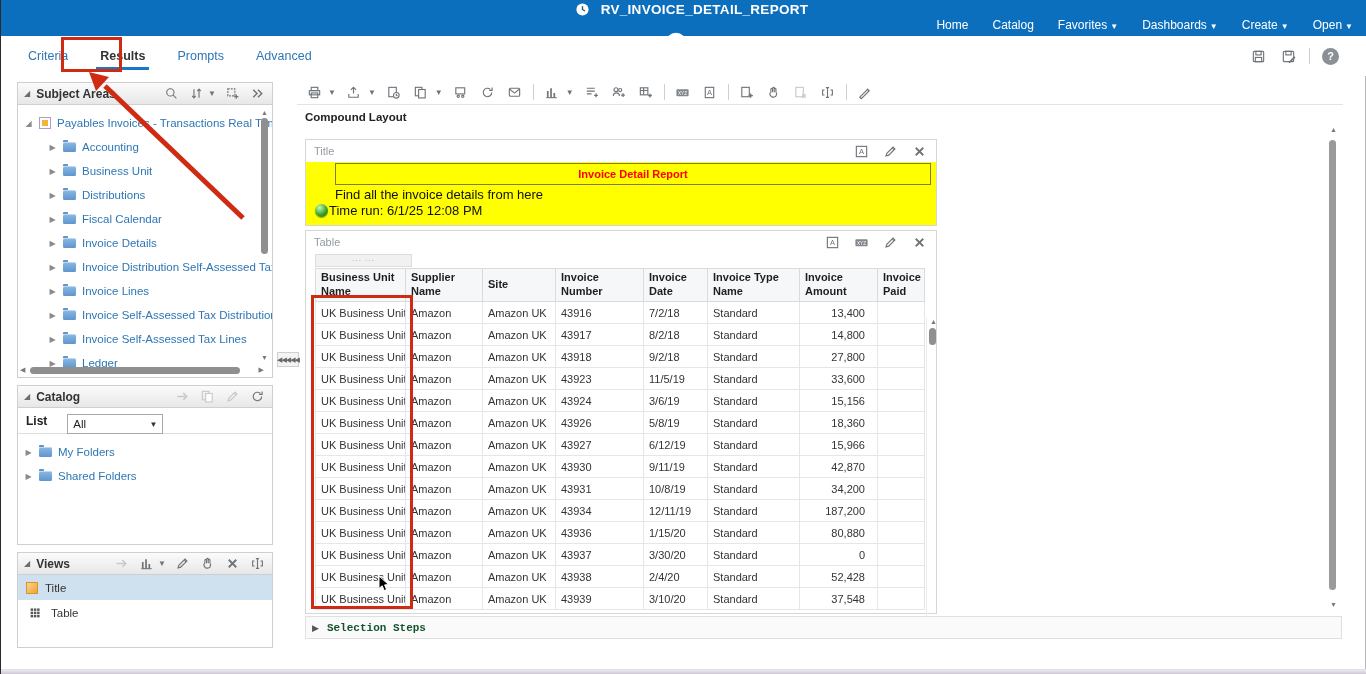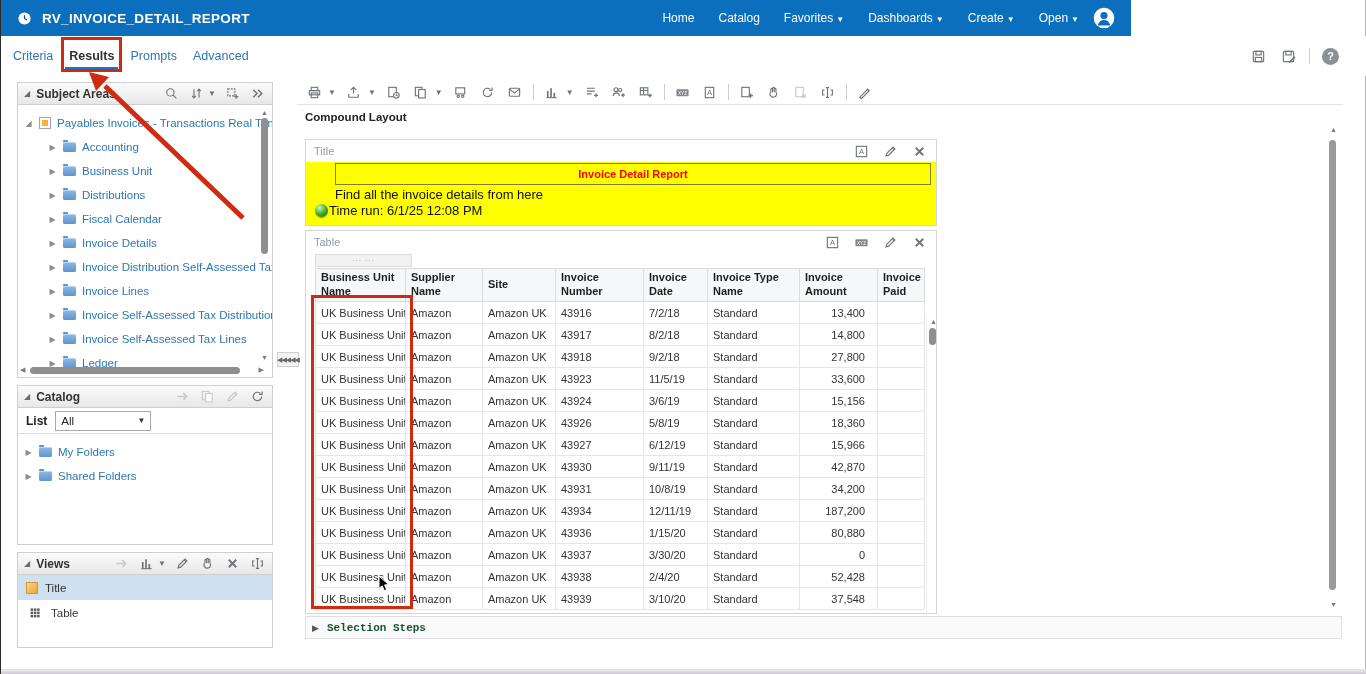--- a/index.html
+++ b/index.html
@@ -1,31 +1,31 @@
 <!DOCTYPE html>
 <html><head>
 <meta charset="utf-8">
 <style>
   * { margin:0; padding:0; box-sizing:border-box; }
   html,body { width:1366px; height:674px; overflow:hidden; }
   body { font-family:"Liberation Sans","DejaVu Sans",sans-serif; background:#fff; }
   .screen { position:relative; width:1366px; height:674px; background:#fff; border-right:1px solid #b9b9b9; border-left:1px solid #2a2a2a; }
 
   
-  .topbar { position:absolute; left:0; top:0; width:1130px; height:36px; background:#0c6fbe; display:flex; align-items:center; color:#fff; }
+  .topbar { position:absolute; left:0; top:0; width:1366px; height:36px; background:#0c6fbe; display:flex; align-items:center; color:#fff;flex-direction:column; }
   .brand { display:flex; align-items:center; gap:9px; padding-left:14px; }
   .brand-title { font-size:13.5px; font-weight:bold; letter-spacing:.3px; }
   .topnav { margin-left:auto; display:flex; align-items:center; gap:24px; font-size:12px; padding-right:14px; }
   .topnav a { color:#fff; text-decoration:none; cursor:pointer; white-space:nowrap; }
   .topnav a .nvcaret { font-size:8px; margin-left:3px; }
   .avatar { width:22px; height:22px; margin-right:16px; flex:0 0 auto; }
 
   
   .tabbar { position:absolute; left:0; top:36px; width:1366px; height:40px; background:#fff; display:flex; align-items:center; }
-  .tabs { display:flex; align-items:flex-start; gap:12px; padding-left:10px; font-size:12.5px; }
+  .tabs { display:flex; align-items:flex-start; gap:28px; padding-left:25px; font-size:12.5px; }
   .tab { color:#2e76b5; cursor:pointer; position:relative; padding:9px 2px; }
   .tab.active { color:#333; font-weight:bold; }
   .tab.active::after { content:""; position:absolute; left:-2px; right:-2px; bottom:2px; height:3px; background:#1b76c8; }
   .tab-actions { margin-left:auto; display:flex; align-items:center; gap:12px; padding-right:28px; }
   .vsep { width:1px; height:16px; background:#cfcfcf; }
 
   
   .icn { display:inline-flex; align-items:center; justify-content:center; width:18px; height:18px; cursor:pointer; flex:0 0 auto; }
   .icn svg { width:15px; height:15px; stroke:#6f7479; fill:none; stroke-width:1.2; }
   .icn.dis svg { stroke:#c6c9cc; }
@@ -55,21 +55,21 @@
   .sa-vscroll { position:absolute; right:3px; top:26px; width:9px; height:252px; }
   .sa-vscroll .thumb { position:absolute; left:1px; top:9px; width:7px; height:136px; background:#8f8f8f; border-radius:4px; }
   .sbar-arrow { position:absolute; left:0; width:9px; color:#7a7a7a; font-size:7px; text-align:center; cursor:pointer; }
   .sa-hscroll { position:absolute; left:2px; bottom:2px; height:9px; width:244px; }
   .sa-hscroll .thumb { position:absolute; top:1px; left:10px; width:210px; height:7px; background:#8f8f8f; border-radius:4px; }
   .h-arrow { position:absolute; top:0; color:#7a7a7a; font-size:7px; cursor:pointer; }
 
   .collapse-handle { position:absolute; left:276px; top:352px; width:22px; height:15px; background:#f3f3f3; border:1px solid #cfcfcf; font-size:7px; color:#666; letter-spacing:-1px; display:flex; align-items:center; justify-content:center; cursor:pointer; }
 
   
-  .list-row { display:flex; align-items:center; height:26px; padding:12px 8px; gap:8px; border-bottom:1px solid #ddd; }
+  .list-row { display:flex; align-items:flex-start; height:26px; padding:6px 8px; gap:20px; border-bottom:1px solid #ddd; }
   .list-label { font-size:12px; font-weight:bold; color:#222; }
   .list-select { width:96px; height:20px; border:1px solid #a9a9a9; background:#fff; font-size:11.5px; color:#222; display:flex; align-items:center; padding:0 5px; cursor:pointer; }
   .list-select .sel-caret { margin-left:auto; font-size:8px; color:#333; }
 
   
   .views-list { font-size:11.5px; color:#333; }
   .view-item { display:flex; align-items:center; gap:7px; height:25px; padding-left:8px; cursor:pointer; }
   .view-item.selected { background:#cfe0ee; }
   .vi-title-icon { width:12px; height:12px; background:linear-gradient(135deg,#fcd390,#efa42e); border:1px solid #d9952d; flex:0 0 auto; }
   .vi-table-icon svg { width:13px; height:13px; }

